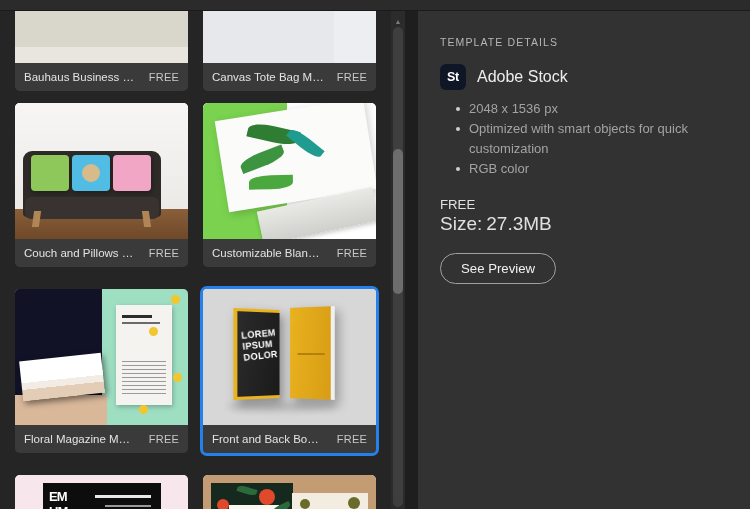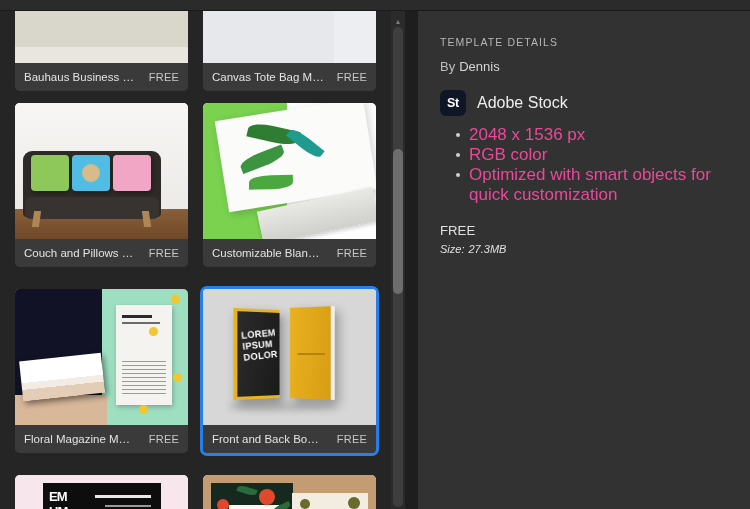--- a/index.html
+++ b/index.html
@@ -274,37 +274,37 @@
     color: #e4e4e4;
     max-width: 270px;
   }
   ul.specs {
     margin: 9px 0 0 16px;
     padding: 0;
     list-style: none;
   }
   ul.specs li {
     position: relative;
-    font-size: 17px;
+    font-size: 13px;
     line-height: 20px;
-    color: #ec4899;
+    color: #a3a3a3;
     padding-left: 13px;
     max-width: 255px;
   }
   ul.specs li::before {
     content: "";
     position: absolute;
     left: 0; top: 8px;
     width: 4px; height: 4px;
     border-radius: 50%;
     background: #cfcfcf;
   }
   .pricing { margin-top: 16px; }
   .price-free { font-size: 13.2px; color: #e0e0e0; line-height: 19px; }
-  .size { font-size: 11px; color: #e0e0e0; line-height: 19px; font-style: italic; }
+  .size { font-size: 19px; color: #e0e0e0; line-height: 19px; }
   .size .sz-label { margin-right: 4px; }
   .preview-btn {
     margin-top: 20px;
     display: inline-flex;
     align-items: center;
     justify-content: center;
     height: 31px;
     padding: 0 20px;
     border: 1px solid #a0a0a0;
     border-radius: 16px;
@@ -471,33 +471,31 @@
 
   <div class="scrollbar" style="left:391px;">
     <div class="sb-up">▲</div>
     <div class="sb-track">
       <div class="sb-thumb"></div>
     </div>
   </div>
 
   <div class="details">
     <div class="eyebrow">TEMPLATE DETAILS</div>
-    <div class="byline">
-      <span class="by">By</span><span>Dennis</span>
-    </div>
     <div class="source-row">
       <div class="st-badge">St</div>
       <div class="source-name">Adobe Stock</div>
     </div>
     <ul class="specs">
       <li>2048 x 1536 px</li>
+      <li>Optimized with smart objects for quick customization</li>
       <li>RGB color</li>
-      <li>Optimized with smart objects for quick customization</li>
     </ul>
     <div class="pricing">
       <div class="price-free">FREE</div>
       <div class="size">
         <span class="sz-label">Size:</span><span>27.3MB</span>
       </div>
     </div>
+    <button class="preview-btn">See Preview</button>
   </div>
 
 </div>
 
 </body></html>

